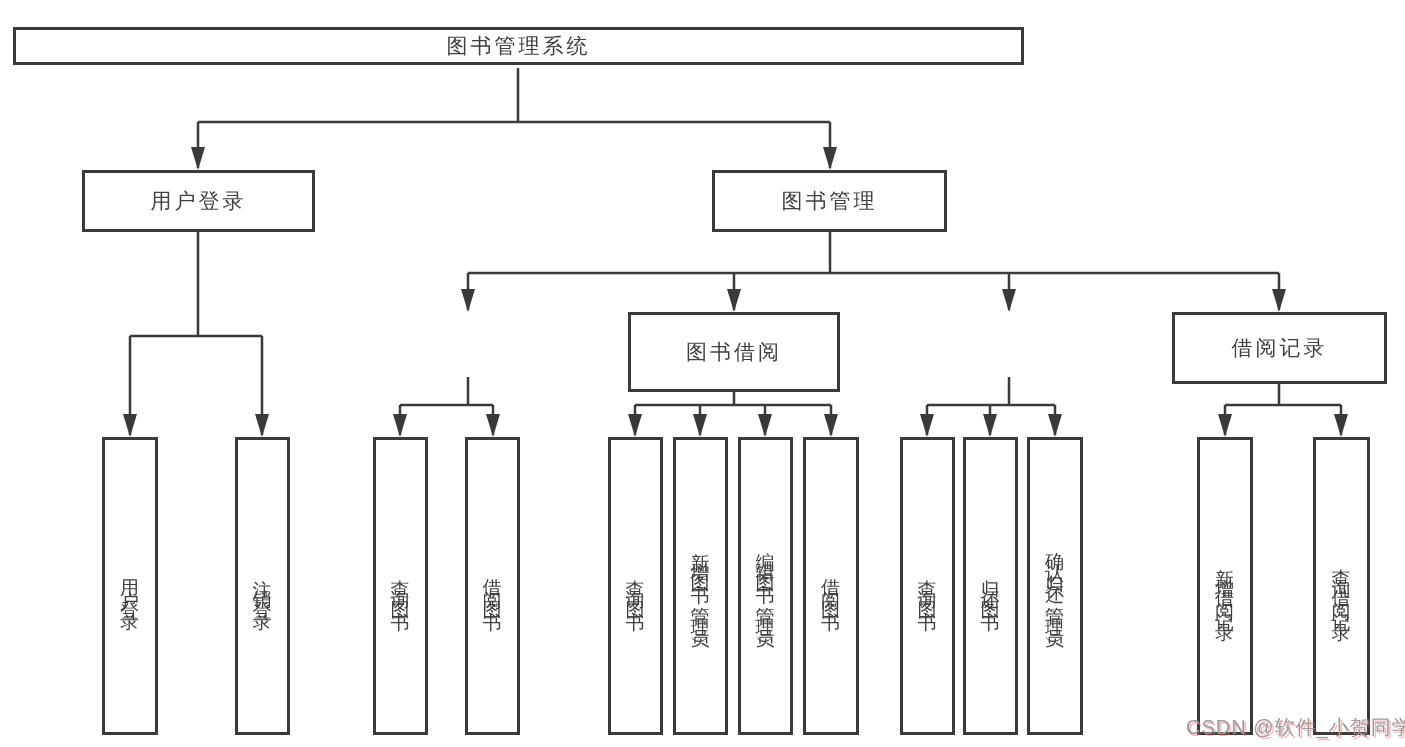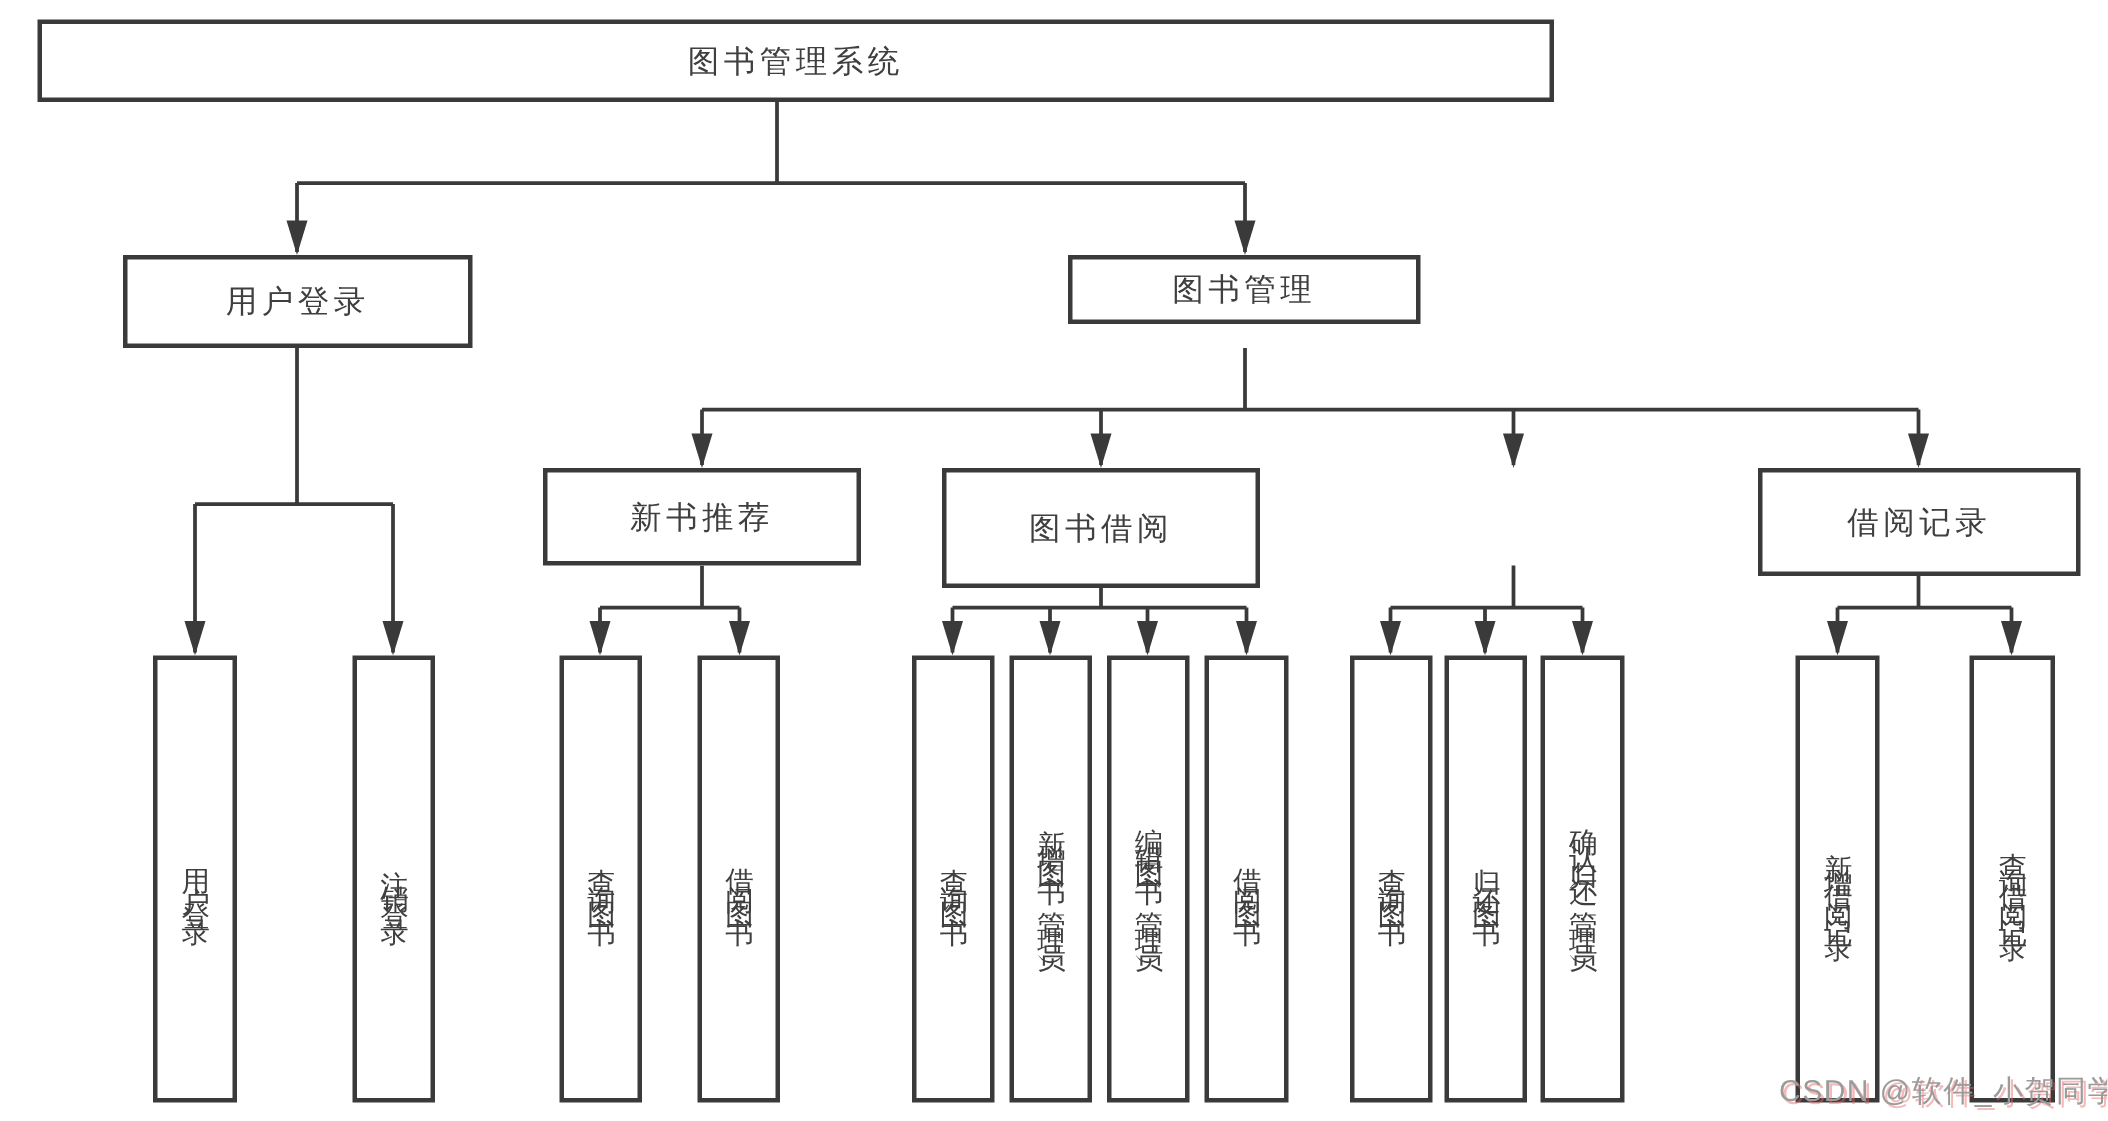--- a/index.html
+++ b/index.html
@@ -101,26 +101,25 @@
       <polygon points="758,414 772,414 765,437"></polygon>
       <polygon points="824,414 838,414 831,437"></polygon>
       <polygon points="920,414 934,414 927,437"></polygon>
       <polygon points="983,414 997,414 990,437"></polygon>
       <polygon points="1048,414 1062,414 1055,437"></polygon>
       <polygon points="1218,414 1232,414 1225,437"></polygon>
       <polygon points="1334,414 1348,414 1341,437"></polygon>
     </g>
   </svg>
 
-  <div class="node" style="left:13px; top:13px; width:1011px; height:55px;margin-left:12px;">图书管理系统</div>
+  <div class="node" style="left:13px; top:27px; width:1011px; height:38px;">图书管理系统</div>
 
   <div class="node" style="left:82px; top:170px; width:233px; height:62px;">用户登录</div>
-  <div class="node" style="left:712px; top:170px; width:235px; height:46px;">图书管理</div>
+  <div class="node" style="left:712px; top:170px; width:235px; height:62px;">图书管理</div>
 
-  <div class="node" style="left:362px; top:312px; width:212px; height:65px;">新书推荐</div>
   <div class="node" style="left:628px; top:312px; width:212px; height:80px;">图书借阅</div>
   <div class="node" style="left:1172px; top:312px; width:215px; height:72px;">借阅记录</div>
 
   <div class="leaf" style="left:102px; width:56px;">
     <span class="vtext">用户登录</span>
   </div>
   <div class="leaf" style="left:235px; width:55px;">
     <span class="vtext">注销登录</span>
   </div>
 

